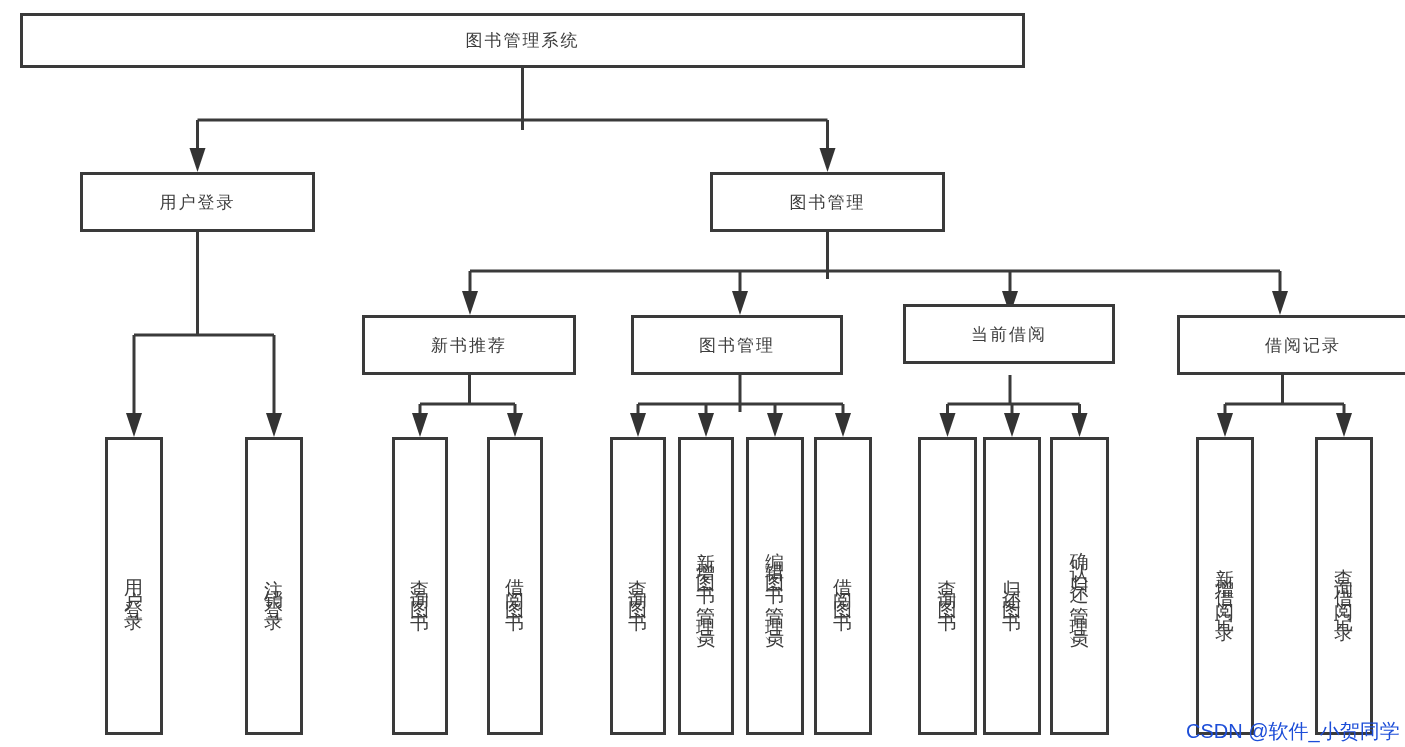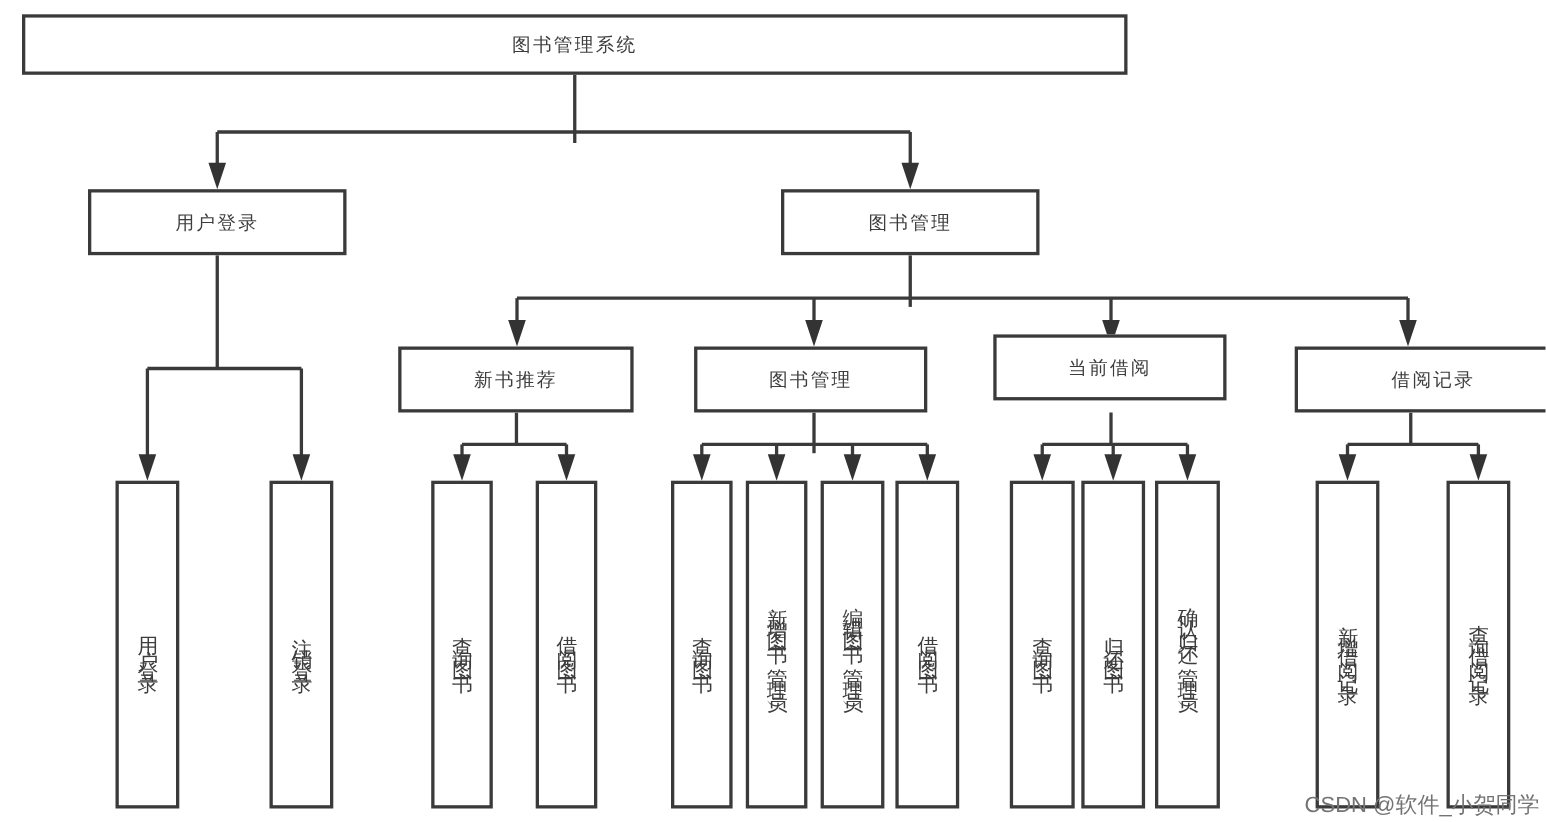--- a/index.html
+++ b/index.html
@@ -29,21 +29,21 @@
     writing-mode: vertical-rl;
     text-orientation: mixed;
     font-size: 19px;
     letter-spacing: 11px;
     line-height: 1;
   }
   .watermark {
     position: absolute;
     left: 1186px; top: 718px;
     font-size: 20px;
-    color: #737373;
+    color: #1d4ed8;
     white-space: nowrap;
   }
 </style>
 </head>
 <body>
 
 <div class="stage">
 
   <svg class="connectors" width="1405" height="747" viewBox="0 0 1405 747" aria-hidden="true">
 

